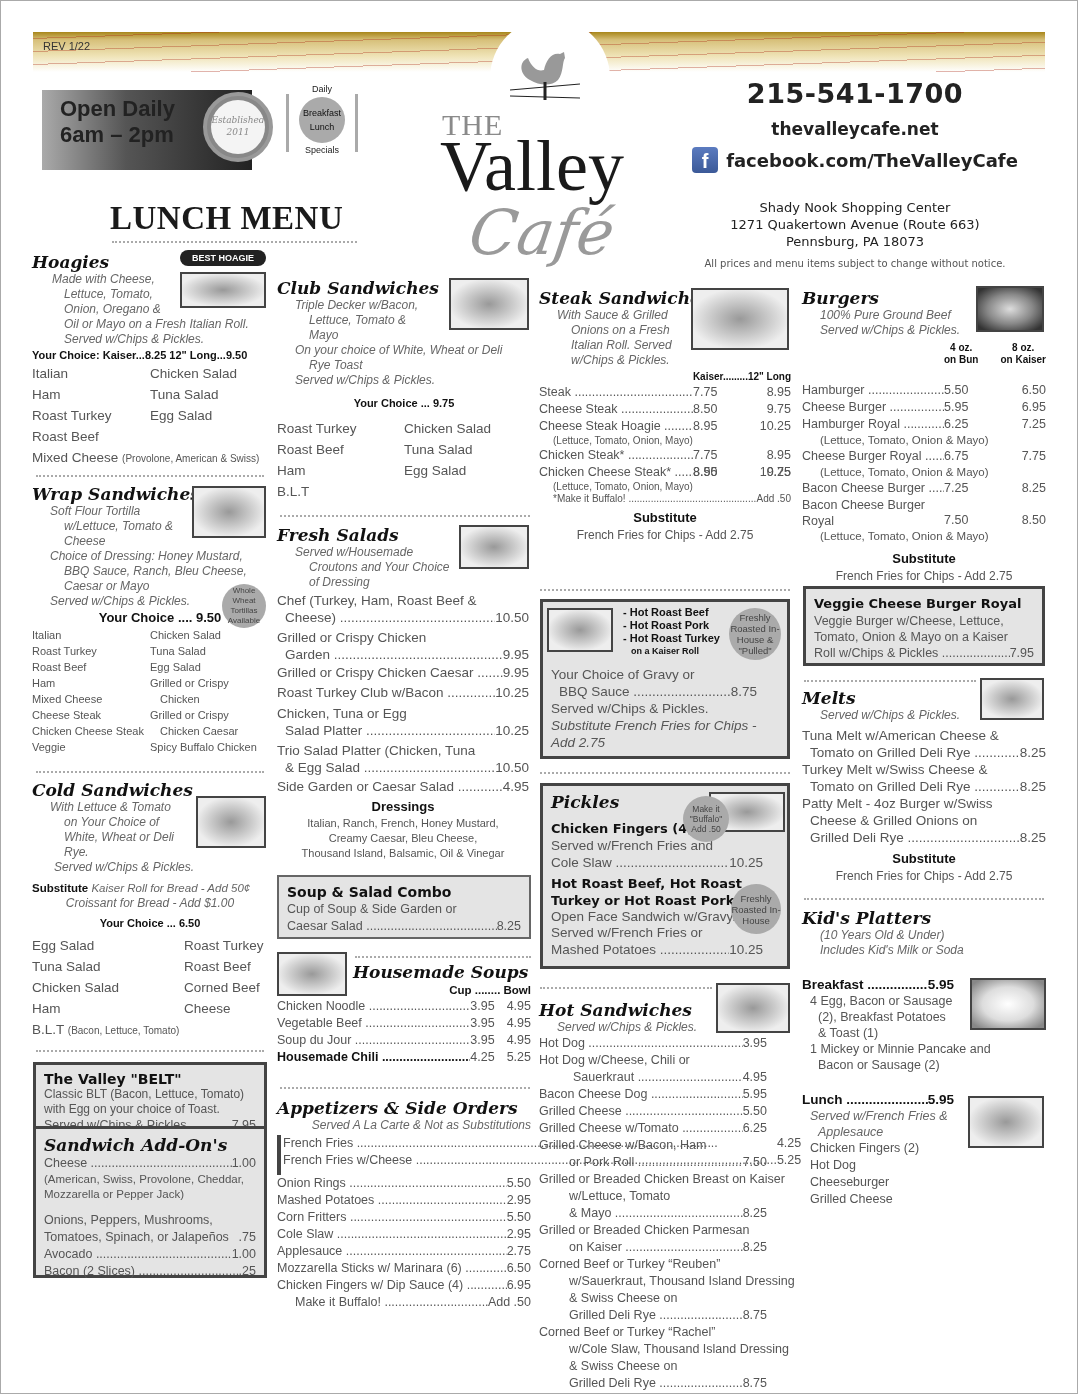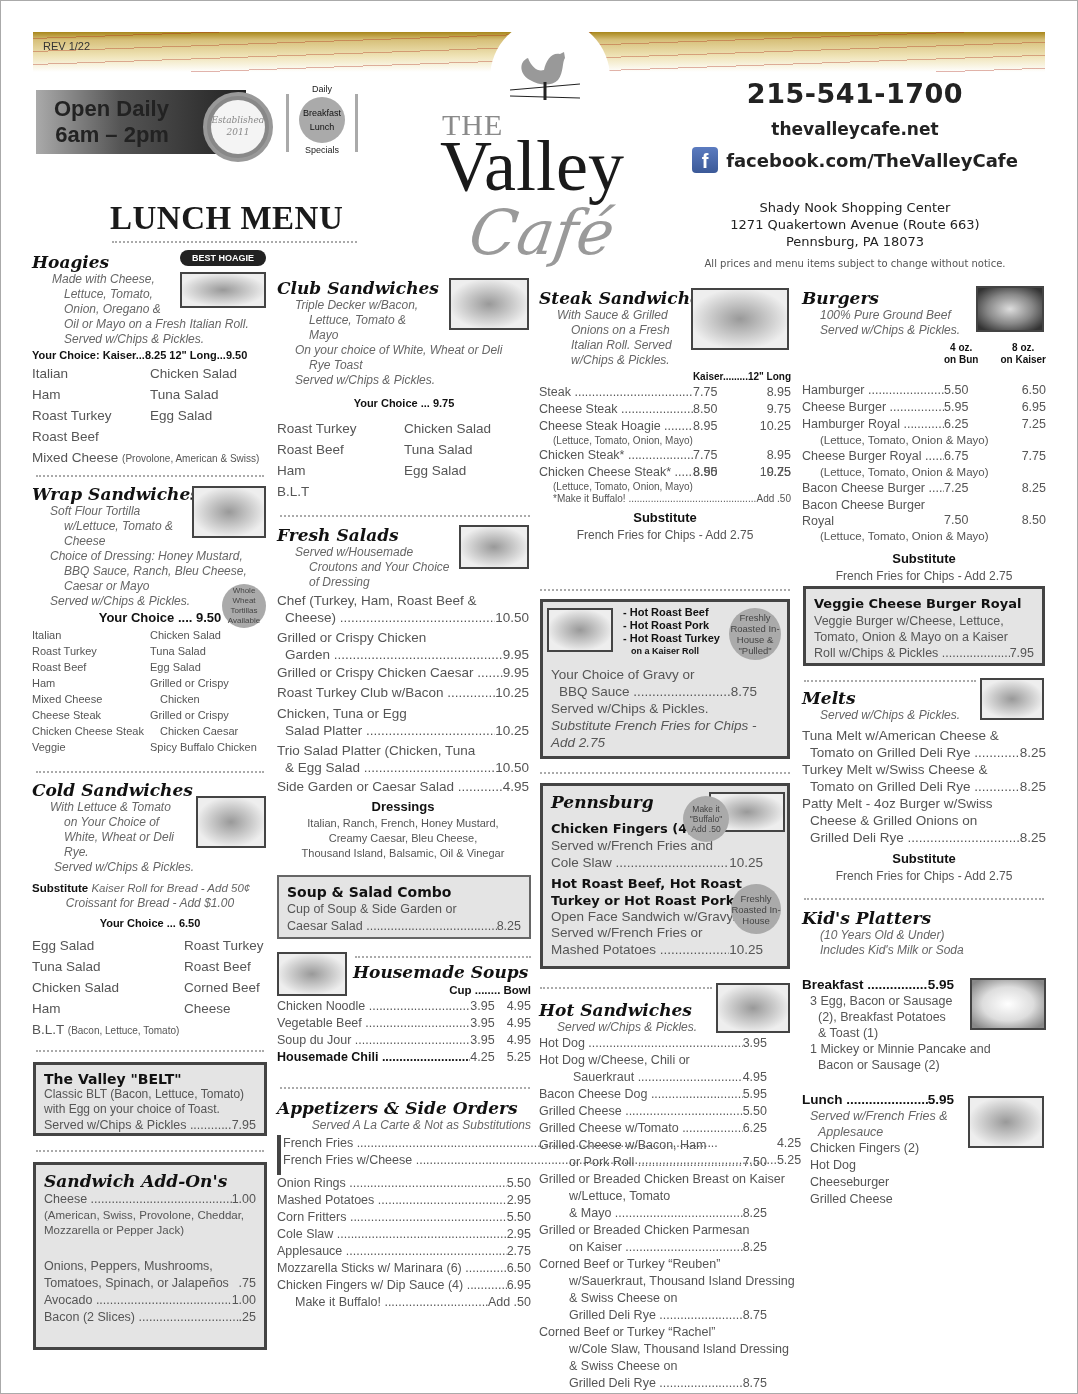--- a/index.html
+++ b/index.html
@@ -3,21 +3,21 @@
 <meta charset="utf-8">
 <style>
 *{box-sizing:border-box;margin:0;padding:0}
 body{width:1078px;height:1394px;background:#fff;position:relative;overflow:hidden;font-family:"DejaVu Sans",sans-serif;color:#555}
 .frame{position:absolute;inset:0;border:1px solid #aaa}
 .abs{position:absolute}
 .banner{left:33px;top:32px;width:1012px;height:40px;background:linear-gradient(180deg,#a8861a 0%,#d7c07a 20%,#efe3b6 60%,#fff 100%);overflow:hidden}
 .banner:before{content:"";position:absolute;inset:0;background:repeating-linear-gradient(178deg,transparent 0 6px,rgba(170,40,20,.35) 6px 7px,transparent 7px 13px)}
 .arch{left:490px;top:18px;width:120px;height:70px;border-radius:60px 60px 0 0;background:#fff}
 .rev{left:43px;top:40px;font-size:11px;color:#333;font-family:"Liberation Sans",sans-serif}
-.open{left:36px;top:90px;width:210px;height:64px;background:linear-gradient(90deg,#aaa,#555 40%,#222);color:#222;text-align:right;}
+.open{left:42px;top:90px;width:210px;height:80px;background:linear-gradient(90deg,#aaa,#555 40%,#222);color:#222;}
 .open-txt{position:absolute;left:18px;top:6px;font:bold 22px/26px "Liberation Sans",sans-serif;color:#222}
 .est{left:203px;top:92px;width:70px;height:70px;border-radius:50%;background:#888;border:4px solid #999;display:flex;align-items:center;justify-content:center}
 .est-in{width:54px;height:54px;border-radius:50%;background:#f4f4f4;font:italic 9px/12px "DejaVu Serif",serif;color:#888;text-align:center;padding-top:14px}
 .spec{left:284px;top:84px;width:76px;height:80px;text-align:center;font:9px/11px "Liberation Sans",sans-serif;color:#222}
 .spec .plate{width:46px;height:46px;border-radius:50%;background:#aaa;margin:2px auto;font-size:9px;line-height:14px;padding-top:9px;color:#111}
 .spec .fork,.spec .knife{position:absolute;top:10px;width:3px;height:58px;background:#aaa}
 .logo{left:440px;top:56px;width:200px;height:220px}
 .logo .the{position:absolute;left:2px;top:52px;font:30px "Liberation Serif",serif;color:#8a8a8a;letter-spacing:1px}
 .logo .valley{position:absolute;left:0;top:70px;font:72px/80px "Liberation Serif",serif;color:#1a1a1a}
 .logo .cafe{position:absolute;left:30px;top:140px;font:italic 62px "DejaVu Serif",serif;color:#9a9a9a;transform:skewX(-8deg)}
@@ -203,28 +203,28 @@
   <div style="font:bold 14px/16px 'DejaVu Sans',sans-serif;color:#111">The Valley "BELT"</div>
   <div class="sm" style="font-size:12px;line-height:15px">Classic BLT (Bacon, Lettuce, Tomato)</div>
   <div class="sm" style="font-size:12px;line-height:15px">with Egg on your choice of Toast.</div>
   <div class="pr">
       <span class="dl">Served w/Chips &amp; Pickles</span>
       <span>7.95</span>
     </div>
 </div>
 <div class="abs dots" style="left:36px;top:1150px;width:228px"></div>
 
-<div class="abs box" style="left:33px;top:1162px;width:234px;height:188px">
+<div class="abs box" style="left:33px;top:1126px;width:234px;height:152px">
   <div class="sec-title">Sandwich Add-On's</div>
   <div class="pr">
       <span class="dl">Cheese</span>
       <span>1.00</span>
     </div>
   <div class="sm" style="font-size:11.5px;line-height:15px">(American, Swiss, Provolone, Cheddar, Mozzarella or Pepper Jack)</div>
-  <div class="pr" style="margin-top:20px">
+  <div class="pr" style="margin-top:10px">
       <span style="flex:1">Onions, Peppers, Mushrooms, Tomatoes, Spinach, or Jalapeños</span>
       <span style="align-self:flex-end">.75</span>
     </div>
   <div class="pr">
       <span class="dl">Avocado</span>
       <span>1.00</span>
     </div>
   <div class="pr">
       <span class="dl">Bacon (2 Slices)</span>
       <span>.25</span>
@@ -456,21 +456,21 @@
         <span class="dl">BBQ Sauce</span>
         <span>8.75</span>
       </div>
     <div class="item" style="line-height:17px">Served w/Chips &amp; Pickles.</div>
     <div class="item" style="line-height:17px;font-style:italic">Substitute French Fries for Chips - Add 2.75</div>
   </div>
 </div>
 <div class="abs dots" style="left:540px;top:772px;width:250px"></div>
 
 <div class="abs box" style="left:540px;top:783px;width:250px;height:186px">
-  <div class="sec-title">Pennsburg</div>
+  <div class="sec-title">Pickles</div>
   <div class="abs photo" style="left:166px;top:6px;width:76px;height:40px;border-width:2px"></div>
   <div class="abs badge" style="left:140px;top:10px;width:46px;height:46px;font-size:8.5px">Make it "Buffalo" Add .50</div>
   <div style="font:bold 13px/18px 'DejaVu Sans',sans-serif;color:#111;margin-top:8px">Chicken Fingers (4)</div>
   <div class="item" style="line-height:16px">Served w/French Fries and</div>
   <div class="pr" style="font-size:13.5px;width:212px">
       <span class="dl">Cole Slaw</span>
       <span>10.25</span>
     </div>
   <div style="font:bold 13px/17px 'DejaVu Sans',sans-serif;color:#111;margin-top:4px">Hot Roast Beef, Hot Roast</div>
   <div style="font:bold 13px/17px 'DejaVu Sans',sans-serif;color:#111">Turkey or Hot Roast Pork</div>
@@ -638,21 +638,21 @@
 <div class="abs" style="left:802px;top:908px;width:244px">
   <div class="sec-title">Kid's Platters</div>
   <div class="desc" style="padding-left:18px">(10 Years Old &amp; Under)</div>
   <div class="desc" style="padding-left:18px">Includes Kid's Milk or Soda</div>
   <div class="abs photo" style="left:168px;top:70px;width:76px;height:52px;background:radial-gradient(ellipse,#fff 0%,#ddd 50%,#888 90%)"></div>
   <div class="pr bold" style="font-size:13.5px;margin-top:18px;width:152px">
       <span class="dl">Breakfast</span>
       <span>5.95</span>
     </div>
   <div class="sm" style="font-size:12.5px;line-height:16px;padding-left:8px">
-    <div>3 Egg, Bacon or Sausage</div>
+    <div>4 Egg, Bacon or Sausage</div>
     <div style="padding-left:8px">(2), Breakfast Potatoes</div>
     <div style="padding-left:8px">&amp; Toast (1)</div>
     <div>1 Mickey or Minnie Pancake and</div>
     <div style="padding-left:8px">Bacon or Sausage (2)</div>
   </div>
   <div class="abs photo" style="left:166px;top:188px;width:76px;height:52px"></div>
   <div class="pr bold" style="font-size:13.5px;margin-top:18px;width:152px">
       <span class="dl">Lunch</span>
       <span>5.95</span>
     </div>

